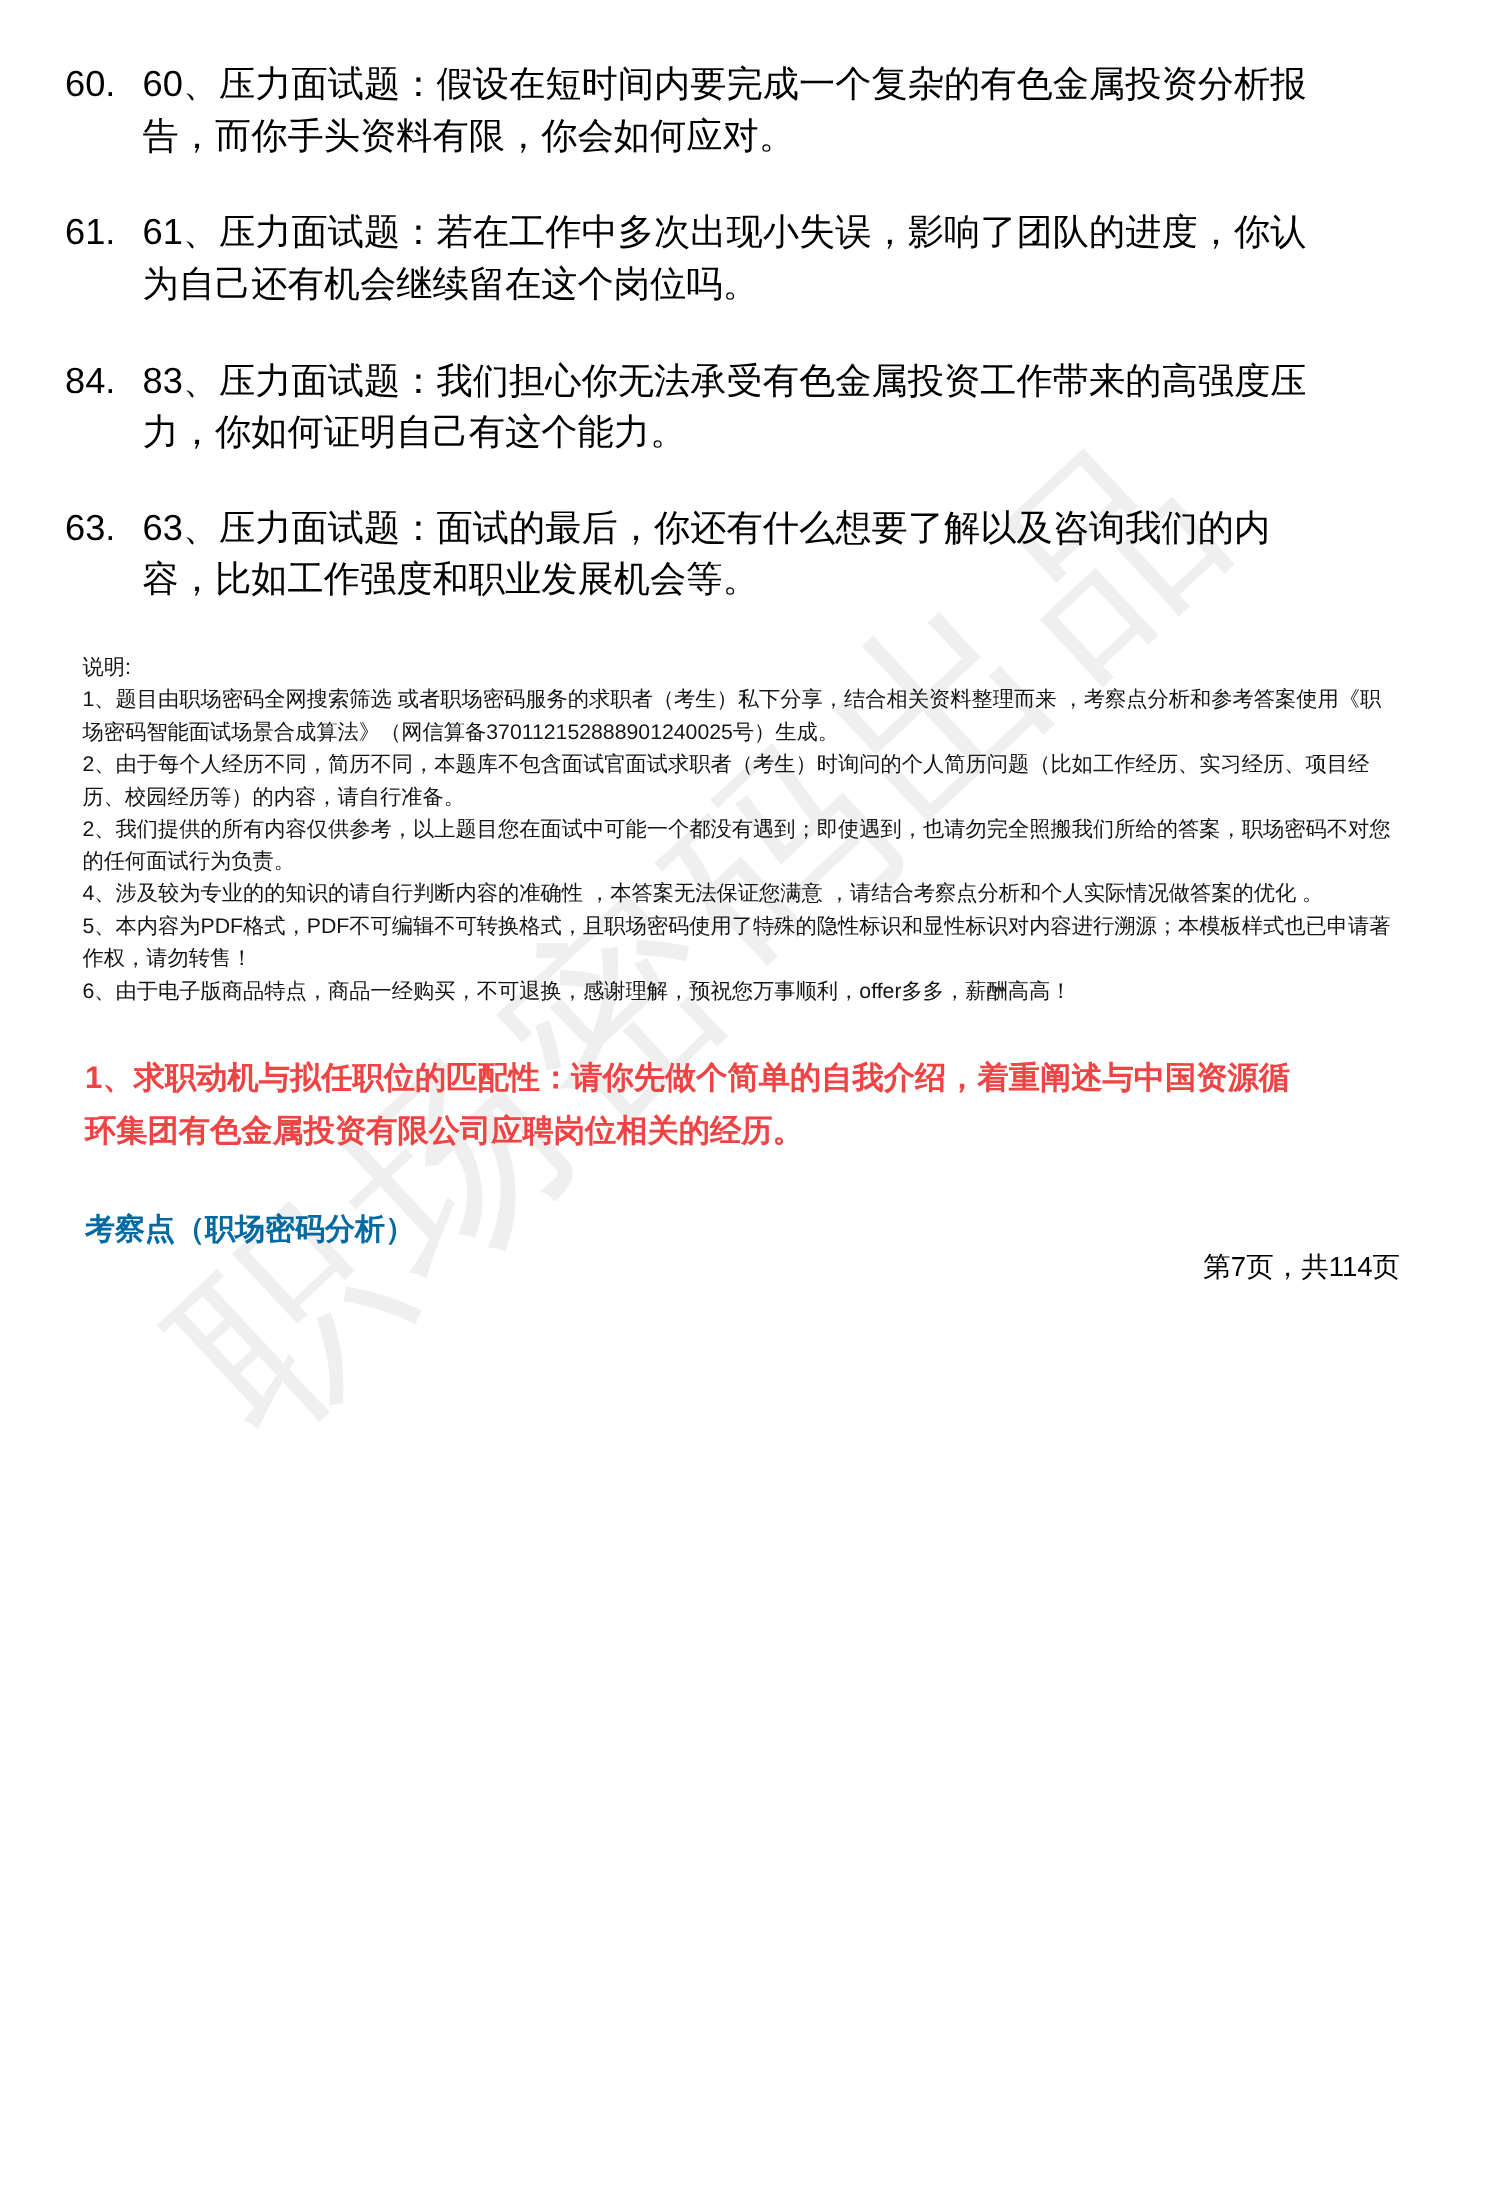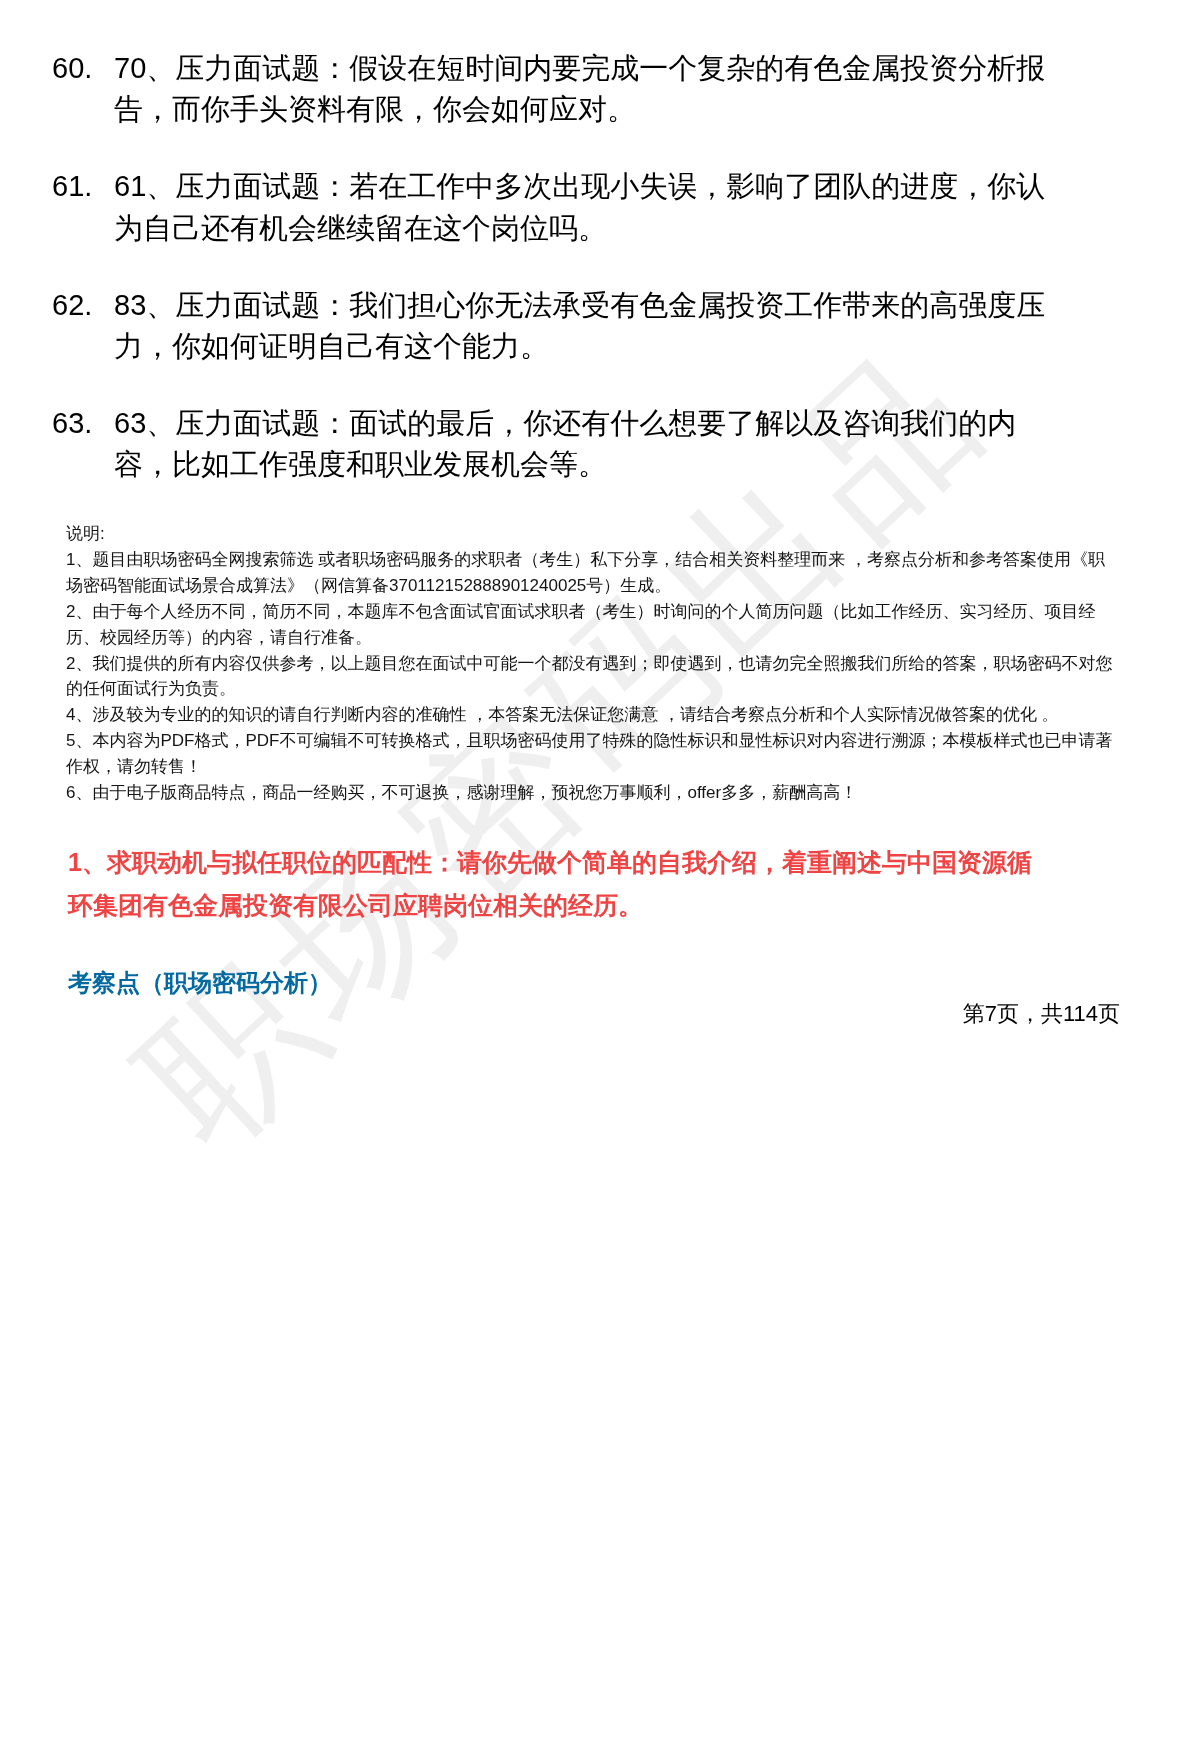--- a/index.html
+++ b/index.html
@@ -105,30 +105,30 @@
 <body>
 
 <div class="page">
 
   <div class="watermark">职场密码出品</div>
 
   <div class="content">
 
     <div class="q-item">
       <div class="q-num">60.</div>
-      <div class="q-text">70、压力面试题：假设在短时间内要完成一个复杂的有色金属投资分析报告，而你手头资料有限，你会如何应对。</div>
+      <div class="q-text">60、压力面试题：假设在短时间内要完成一个复杂的有色金属投资分析报告，而你手头资料有限，你会如何应对。</div>
     </div>
 
     <div class="q-item">
       <div class="q-num">61.</div>
       <div class="q-text">61、压力面试题：若在工作中多次出现小失误，影响了团队的进度，你认为自己还有机会继续留在这个岗位吗。</div>
     </div>
 
     <div class="q-item">
-      <div class="q-num">62.</div>
+      <div class="q-num">84.</div>
       <div class="q-text">83、压力面试题：我们担心你无法承受有色金属投资工作带来的高强度压力，你如何证明自己有这个能力。</div>
     </div>
 
     <div class="q-item">
       <div class="q-num">63.</div>
       <div class="q-text">63、压力面试题：面试的最后，你还有什么想要了解以及咨询我们的内容，比如工作强度和职业发展机会等。</div>
     </div>
 
     <div class="notes">
       <p class="note-line">说明:</p>

